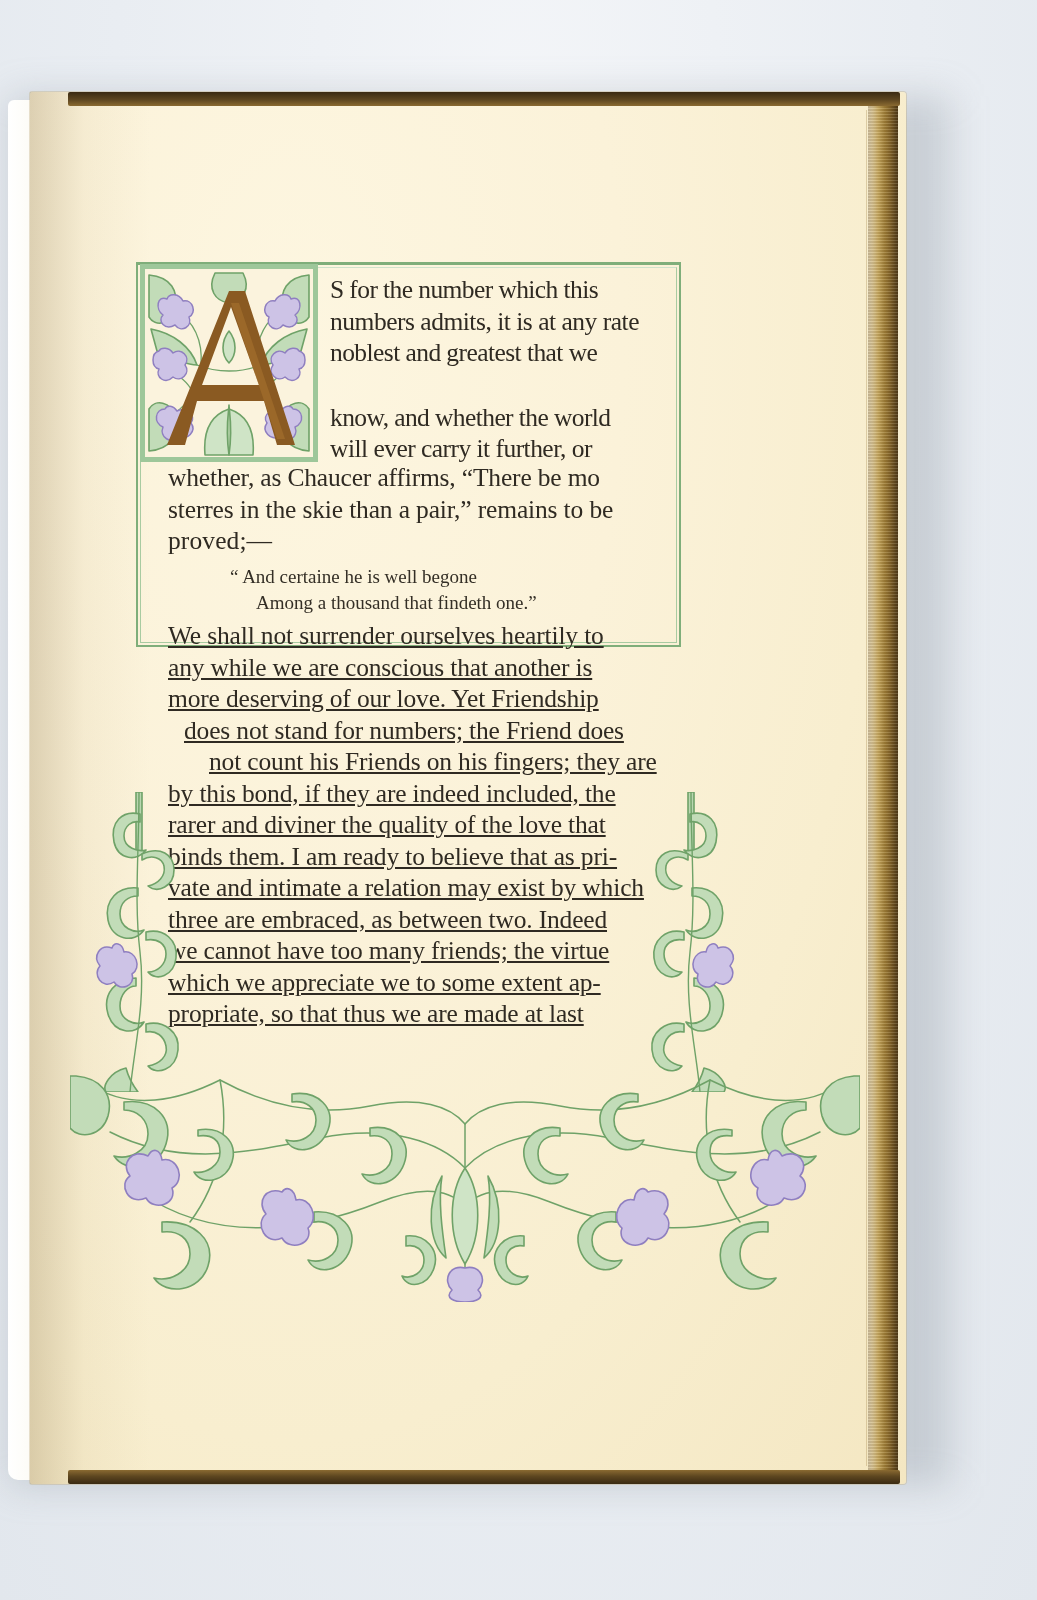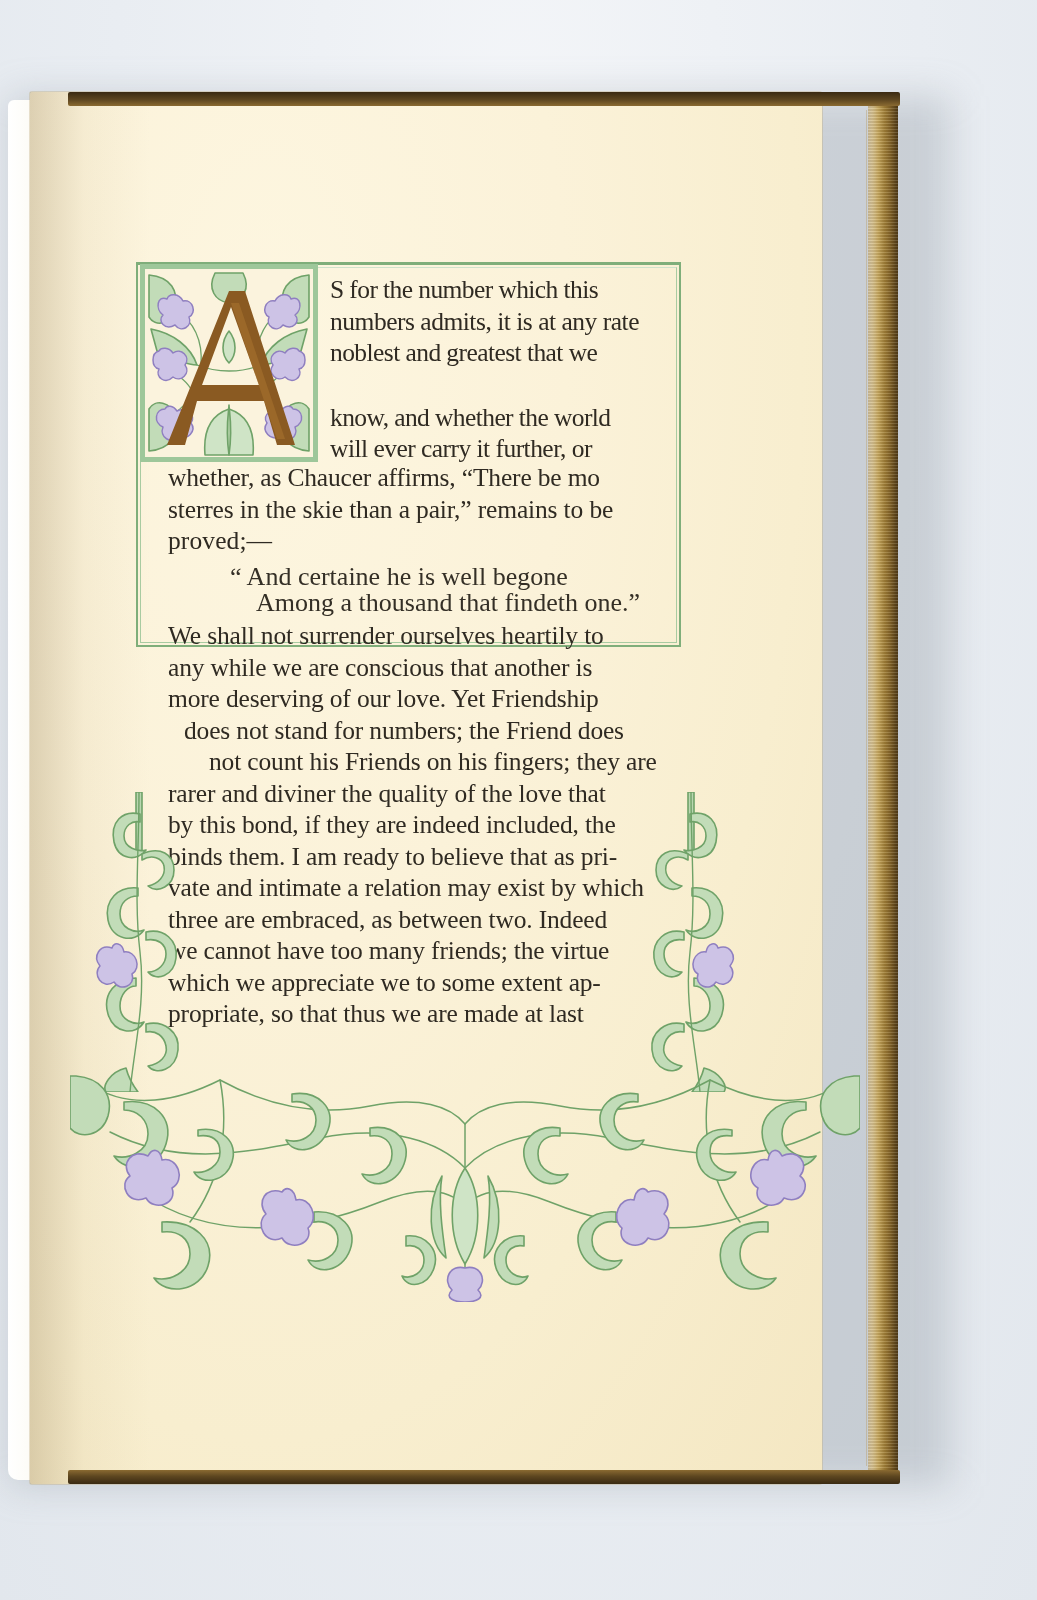--- a/index.html
+++ b/index.html
@@ -35,21 +35,21 @@
     content:"";position:absolute;right:0;top:0;width:26px;height:100%;
     background:linear-gradient(90deg,rgba(255,255,255,0) 0%,rgba(160,148,118,.45) 100%);
   }
   
   #gutter{
     position:absolute;left:74px;top:4px;width:34px;height:1386px;
     background:linear-gradient(90deg,rgba(110,96,70,.55) 0%,rgba(150,134,102,.28) 40%,rgba(255,255,255,0) 100%);
   }
   
   #right-page{
-    position:absolute;left:22px;top:0;width:792px;height:1392px;
+    position:absolute;left:22px;top:0;width:876px;height:1392px;
     background:
       radial-gradient(ellipse at 30% 18%, #fdf6e0 0%, #fbf2d9 38%, #f8eecf 68%, #f4e7c2 100%);
     box-shadow:0 0 0 1px rgba(190,170,120,.35);
     border-radius:2px 3px 3px 2px;
   }
   
   #right-page:before{
     content:"";position:absolute;left:0;top:0;width:120px;height:100%;
     background:linear-gradient(90deg,rgba(150,128,86,.30) 0%,rgba(190,168,120,.10) 45%,rgba(255,255,255,0) 100%);
     pointer-events:none;
@@ -121,27 +121,27 @@
   }
 
   #wrapped-lines{
     position:absolute;left:300px;top:182px;width:348px;
   }
   #full-lines{
     position:absolute;left:138px;top:370px;width:512px;
   }
   #verse{
     position:absolute;left:200px;top:472px;
-    font-size:26px;line-height:26px;color:#342f26;
+    font-size:19px;line-height:26px;color:#342f26;
   }
   #verse .vline{display:block;white-space:nowrap;}
   #verse .vline.indent{padding-left:26px;}
 
   #body2{
-    position:absolute;left:138px;top:528px;width:512px;
+    position:absolute;left:138px;top:528px;width:512px;text-decoration:underline;
   }
 
   
   #orn-left{position:absolute;left:60px;top:700px;pointer-events:none;}
   #orn-right{position:absolute;left:600px;top:700px;pointer-events:none;}
   #orn-bottom{position:absolute;left:40px;top:980px;pointer-events:none;}
 
   .ornament svg{display:block;}
 </style>
 </head>
@@ -229,22 +229,22 @@
         <span class="vline">“ And certaine he is well begone</span>
         <span class="vline indent">Among a thousand that findeth one.”</span>
       </div>
 
       <div id="body2" class="col">
         <span class="line" style="word-spacing: 0px; letter-spacing: -0.159091px;">We shall not surrender ourselves heartily to</span>
         <span class="line" style="word-spacing: 0px; letter-spacing: -0.166667px;">any while we are conscious that another is</span>
         <span class="line" style="word-spacing: 0px; letter-spacing: -0.166667px;">more deserving of our love. Yet Friendship</span>
         <span class="line" style="word-spacing: 0px; letter-spacing: -0.162791px; margin-left: 16px;">does not stand for numbers; the Friend does</span>
         <span class="line" style="word-spacing: 0px; letter-spacing: -0.152174px; margin-left: 41px;">not count his Friends on his fingers; they are</span>
+        <span class="line" style="word-spacing: 0px; letter-spacing: -0.152174px;">by this bond, if they are indeed included, the</span>
         <span class="line" style="word-spacing: 0px; letter-spacing: -0.152174px;">rarer and diviner the quality of the love that</span>
-        <span class="line" style="word-spacing: 0px; letter-spacing: -0.152174px;">by this bond, if they are indeed included, the</span>
         <span class="line" style="word-spacing: 0px; letter-spacing: -0.152174px;">binds them. I am ready to believe that as pri-</span>
         <span class="line" style="word-spacing: 0px; letter-spacing: -0.148936px;">vate and intimate a relation may exist by which</span>
         <span class="line" style="word-spacing: 0px; letter-spacing: -0.166667px;">three are embraced, as between two. Indeed</span>
         <span class="line" style="word-spacing: 0px; letter-spacing: -0.162791px;">we cannot have too many friends; the virtue</span>
         <span class="line" style="word-spacing: 0px; letter-spacing: -0.170732px;">which we appreciate we to some extent ap-</span>
         <span class="line" style="word-spacing: 0px; letter-spacing: -0.162791px;">propriate, so that thus we are made at last</span>
 
       </div>
 
       <div id="orn-left" class="ornament">

